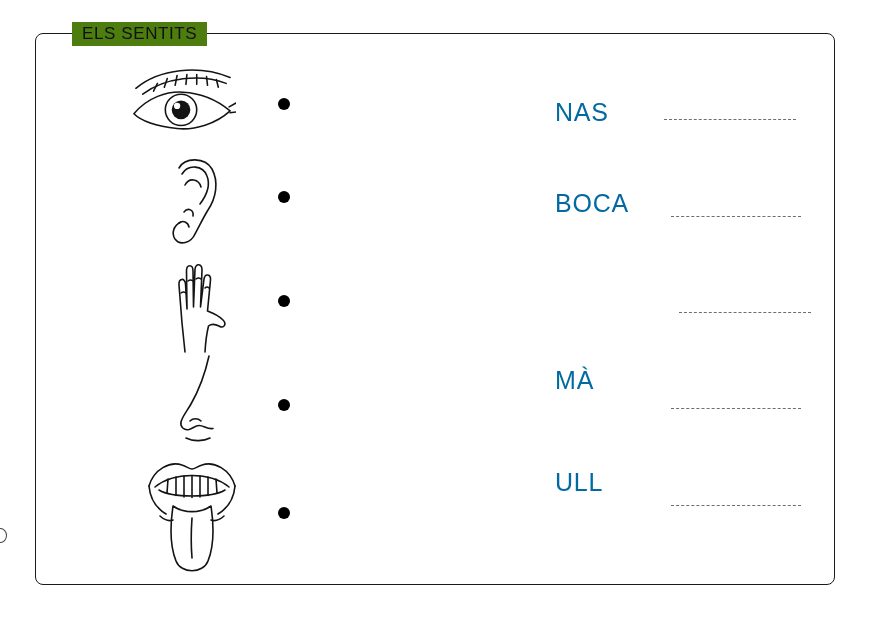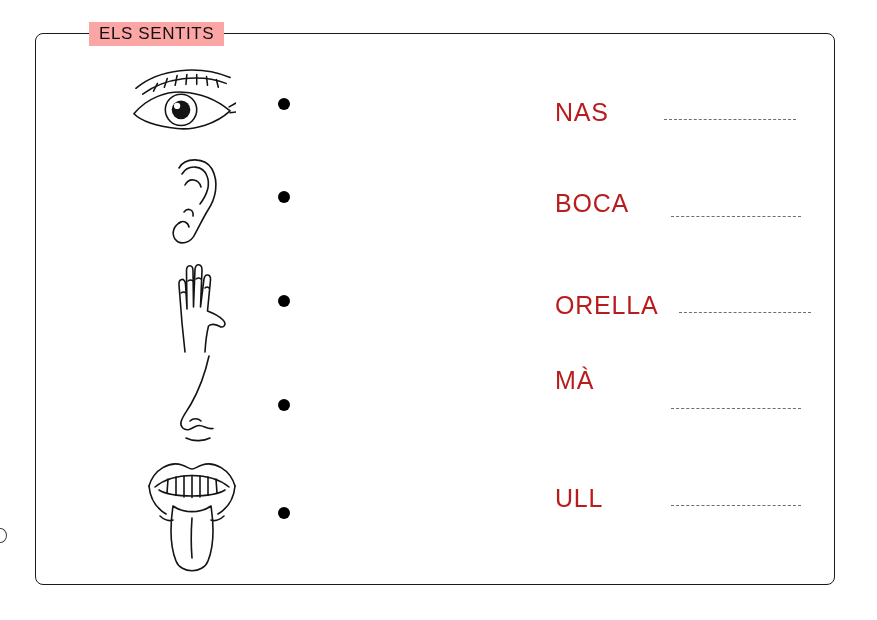--- a/index.html
+++ b/index.html
@@ -13,22 +13,22 @@
     position:relative; width:877px; height:620px;
     background:#ffffff; overflow:hidden;
   }
   .frame {
     position:absolute; left:35px; top:33px;
     width:800px; height:552px;
     border:1.5px solid #1a1a1a; border-radius:8px;
     background:#ffffff;
   }
   .legend {
-    position:absolute; left:53px; top:-12px;
-    background:#fca5a5; padding:0 10px;
+    position:absolute; left:36px; top:-12px;
+    background:#4d7c0f; padding:0 10px;
     font-size:17px; letter-spacing:0.6px; color:#111;
     line-height:24px; white-space:nowrap;
   }
   .img { position:absolute; }
   .img svg { width:100%; height:100%; display:block; }
   svg path, svg circle, svg ellipse {
     fill:none; stroke:#141414; stroke-width:1.6;
     stroke-linecap:round; stroke-linejoin:round;
   }
   svg .fill-ink  { fill:#141414; stroke:none; }
@@ -38,23 +38,23 @@
   .img-hand  { left:160px; top:255px; width:72px;  height:98px; }
   .img-nose  { left:163px; top:352px; width:68px;  height:92px; }
   .img-mouth { left:142px; top:450px; width:100px; height:130px; }
   .dot {
     position:absolute; left:278px; width:12px; height:12px;
     border-radius:50%; background:#000;
   }
   .dot-0{top:98px} .dot-1{top:191px} .dot-2{top:295px} .dot-3{top:399px} .dot-4{top:507px}
   .word {
     position:absolute; left:555px; font-size:25px;
-    letter-spacing:0.8px; color:#b91c1c; line-height:28px; white-space:nowrap;
+    letter-spacing:0.8px; color:#0369a1; line-height:28px; white-space:nowrap;
   }
-  .word-0{top:98px} .word-1{top:189px} .word-2{top:291px} .word-3{top:366px} .word-4{top:484px}
+  .word-0{top:98px} .word-1{top:189px} .word-2{top:291px} .word-3{top:366px} .word-4{top:468px}
   .ansline {
     position:absolute; height:16px;
     border-bottom:1.6px dashed #6e6e6e;
   }
   .line-0{left:664px; top:104px; width:132px}
   .line-1{left:671px; top:201px; width:130px}
   .line-2{left:679px; top:297px; width:132px}
   .line-3{left:671px; top:393px; width:130px}
   .line-4{left:671px; top:490px; width:130px}
   .edge-mark {
@@ -122,21 +122,20 @@
   </div>
 
   <div class="dot dot-0"></div>
   <div class="dot dot-1"></div>
   <div class="dot dot-2"></div>
   <div class="dot dot-3"></div>
   <div class="dot dot-4"></div>
 
   <div class="word word-0">NAS</div>
   <div class="word word-1">BOCA</div>
-  <div class="word word-2">ORELLA</div>
   <div class="word word-3">MÀ</div>
   <div class="word word-4">ULL</div>
 
   <div class="ansline line-0"></div>
   <div class="ansline line-1"></div>
   <div class="ansline line-2"></div>
   <div class="ansline line-3"></div>
   <div class="ansline line-4"></div>
 
   <div class="edge-mark"></div>

